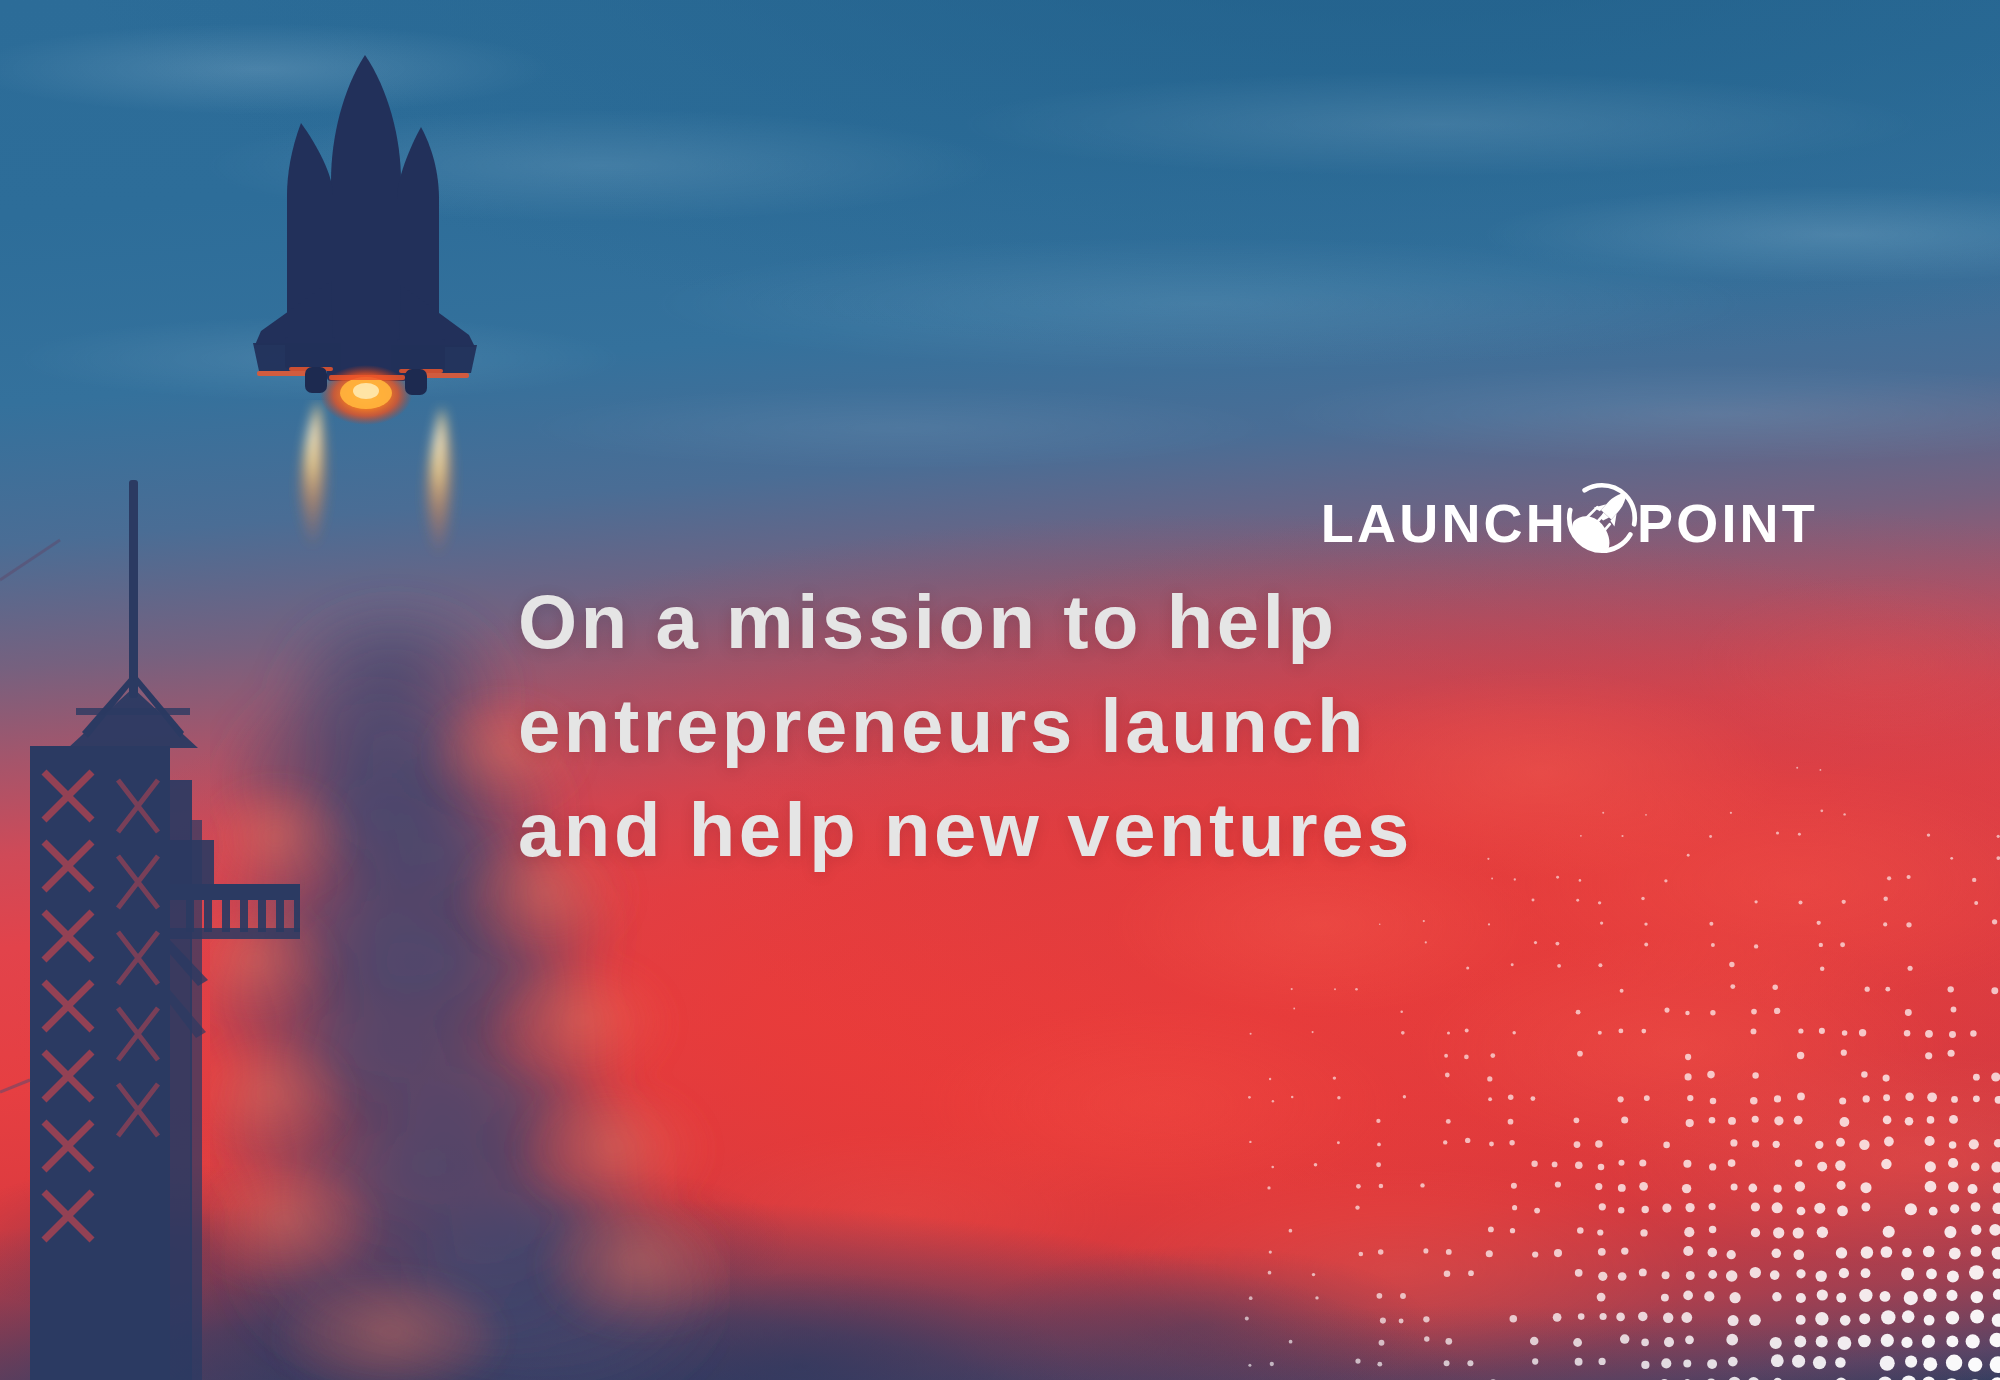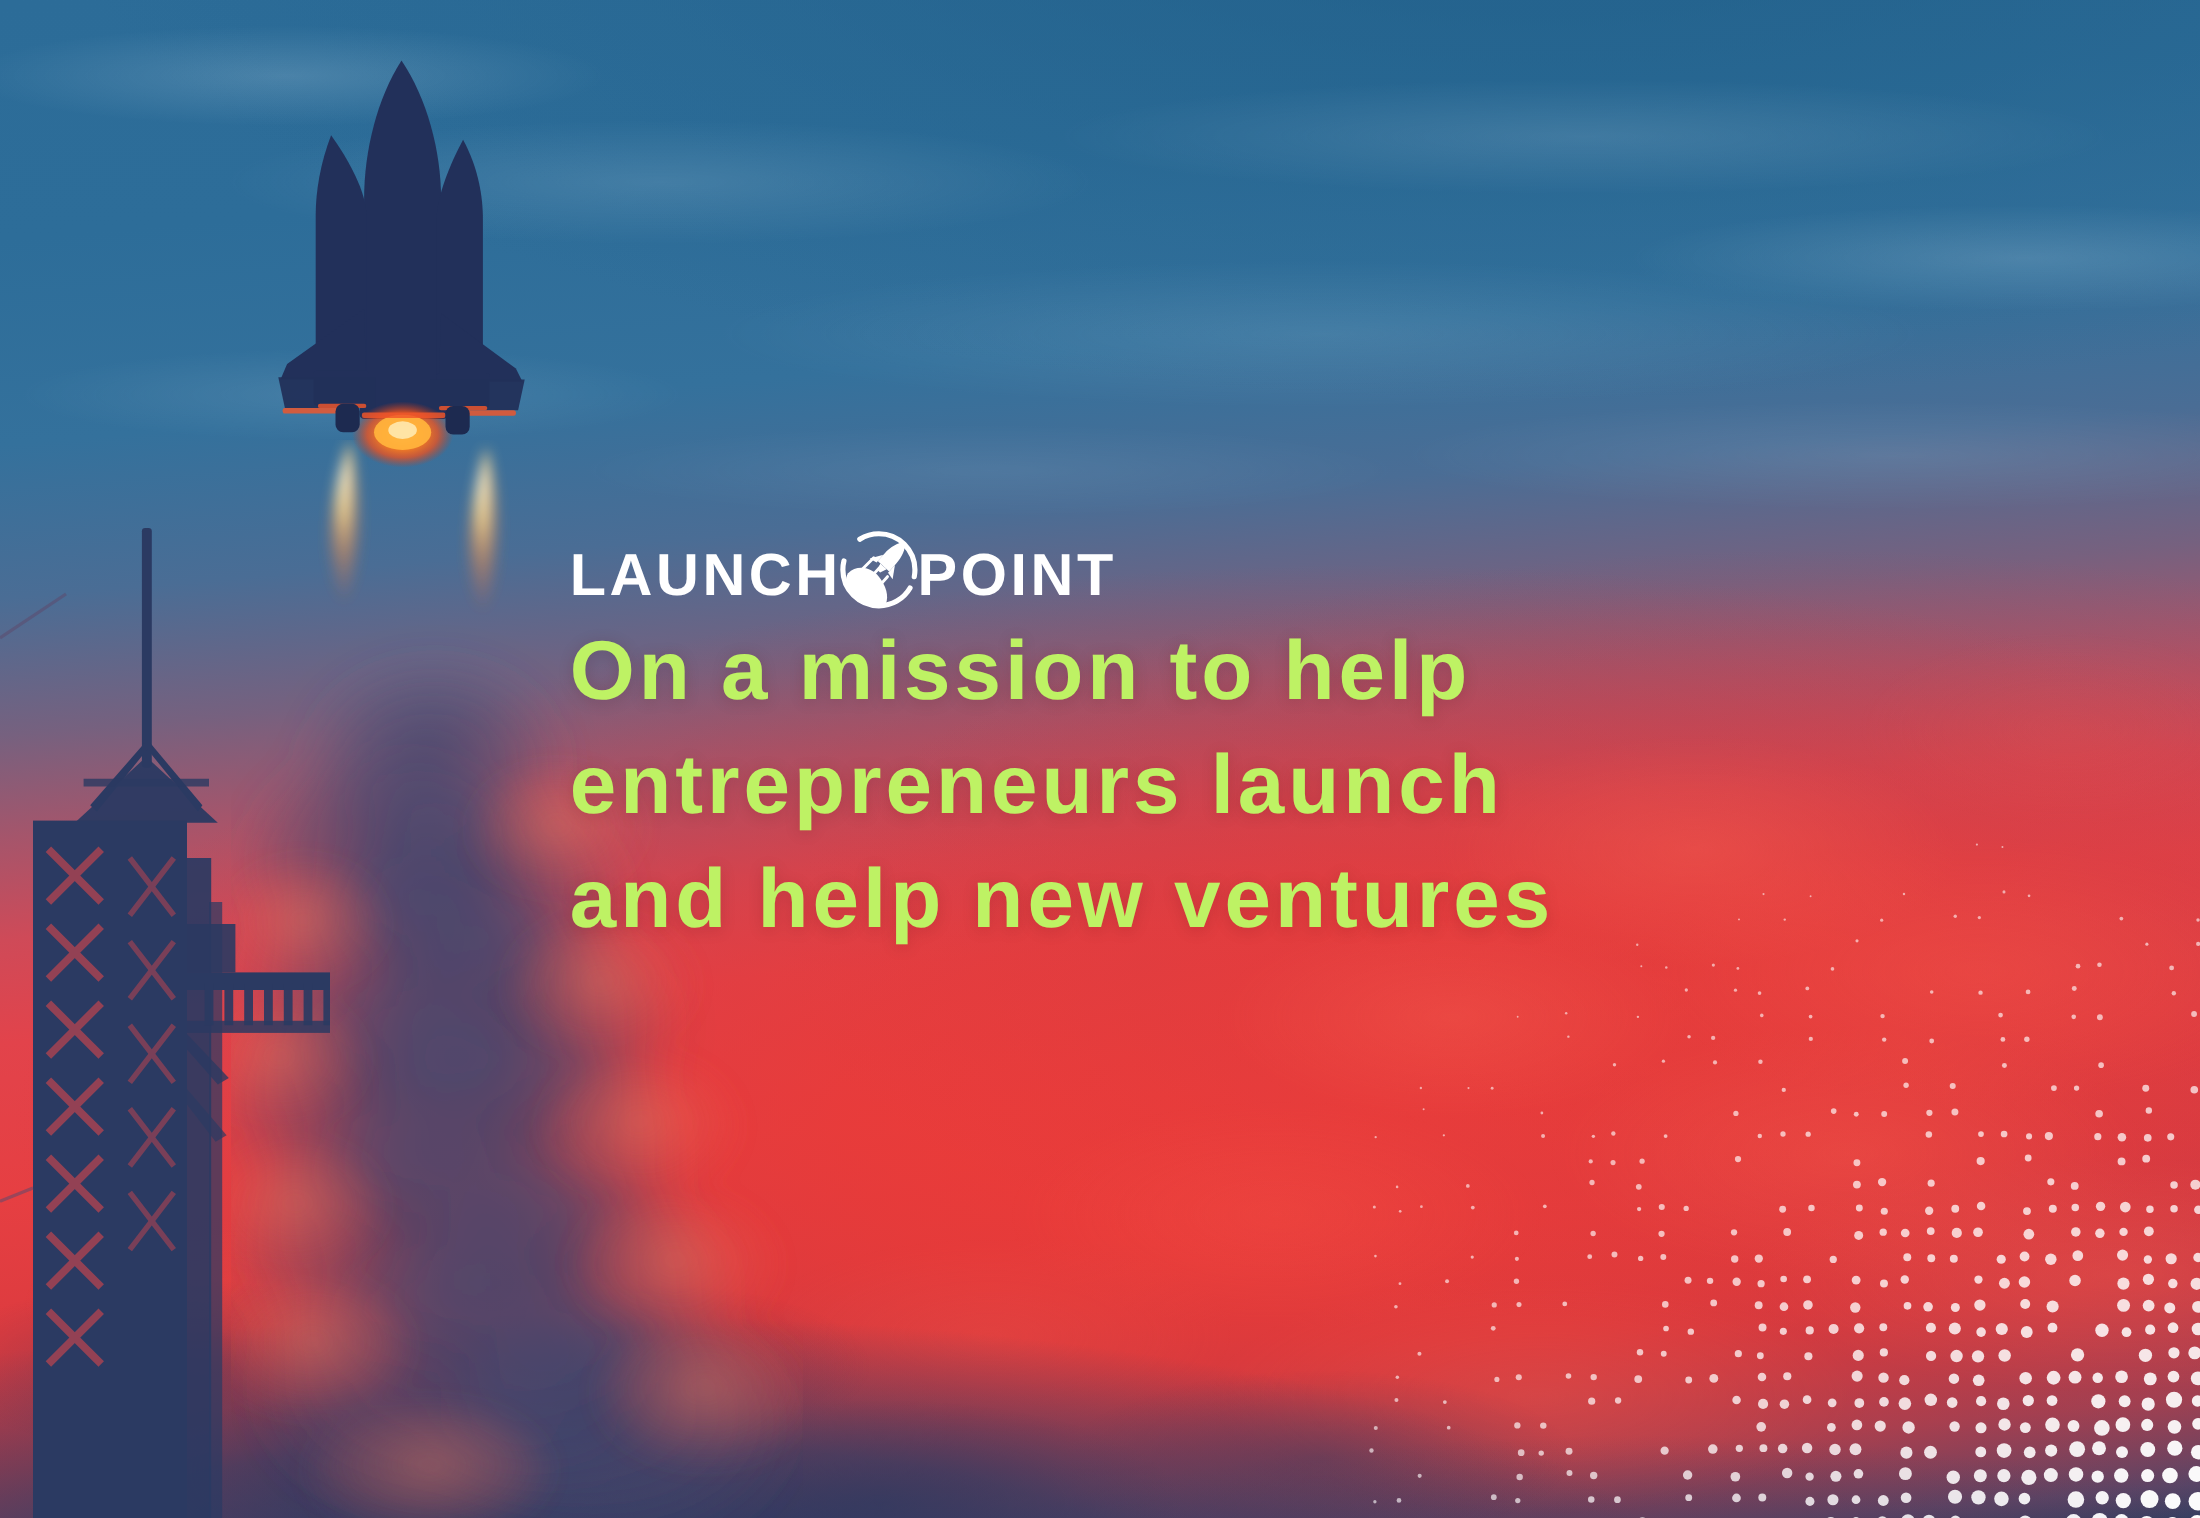--- a/index.html
+++ b/index.html
@@ -139,42 +139,43 @@
     position:absolute;
     left:518px; top:488px;
     width:1300px;
   }
 
   
   .logo-lockup {
     display:flex;
     align-items:center;
     height:70px;
-    margin-bottom:0;
+    margin-bottom:12px;
+    justify-content:flex-end;
   }
   .logo-word {
     color:#ffffff;
     font-size:54px;
     font-weight:700;
     letter-spacing:3.2px;
     line-height:1;
     white-space:nowrap;
   }
   .logo-mark {
     width:78px; height:78px;
     margin:0 -4px 0 -5px;
     flex:0 0 auto;
     position:relative;
     top:-5px;
   }
   .logo-mark svg { width:100%; height:100%; display:block; }
 
   
   .headline {
-    color:#bef264;
+    color:#e5e5e5;
     font-size:76px;
     font-weight:700;
     letter-spacing:3.6px;
     line-height:1.37;
     white-space:nowrap;
     text-shadow:0 2px 14px rgba(80,12,20,.17);
   }
   .headline .hl-line { display:block; }
 </style>
 </head>

